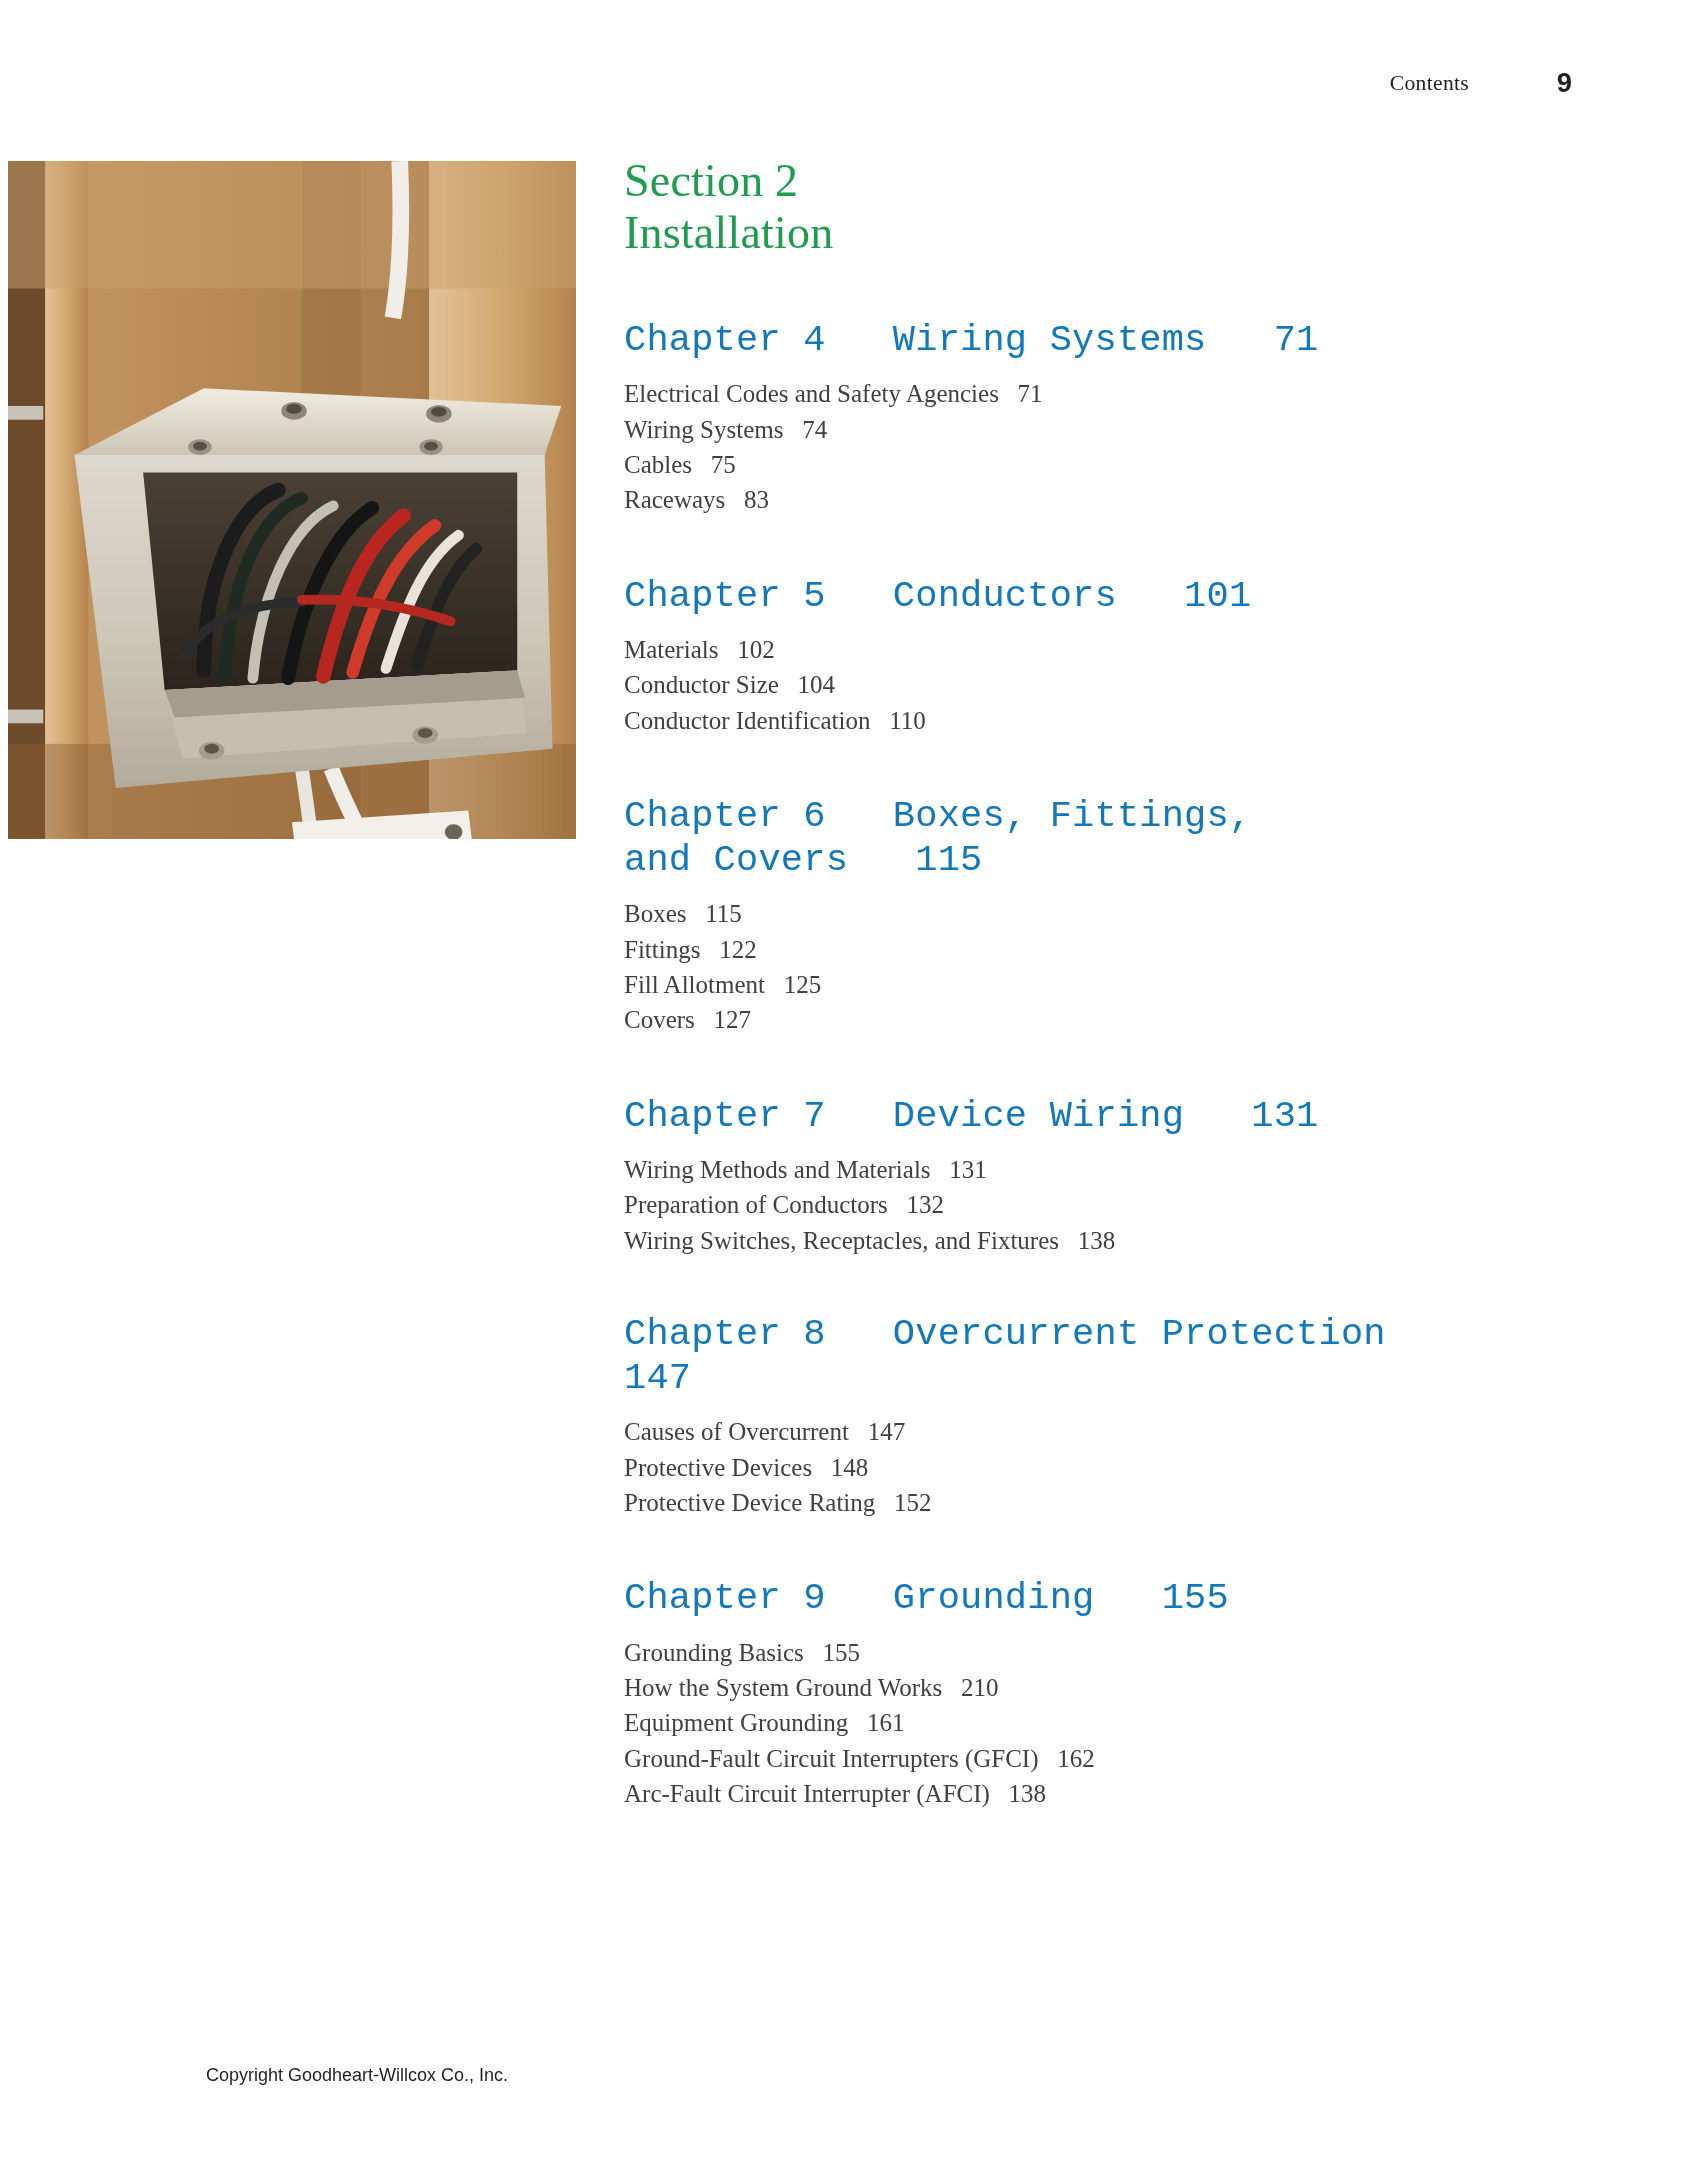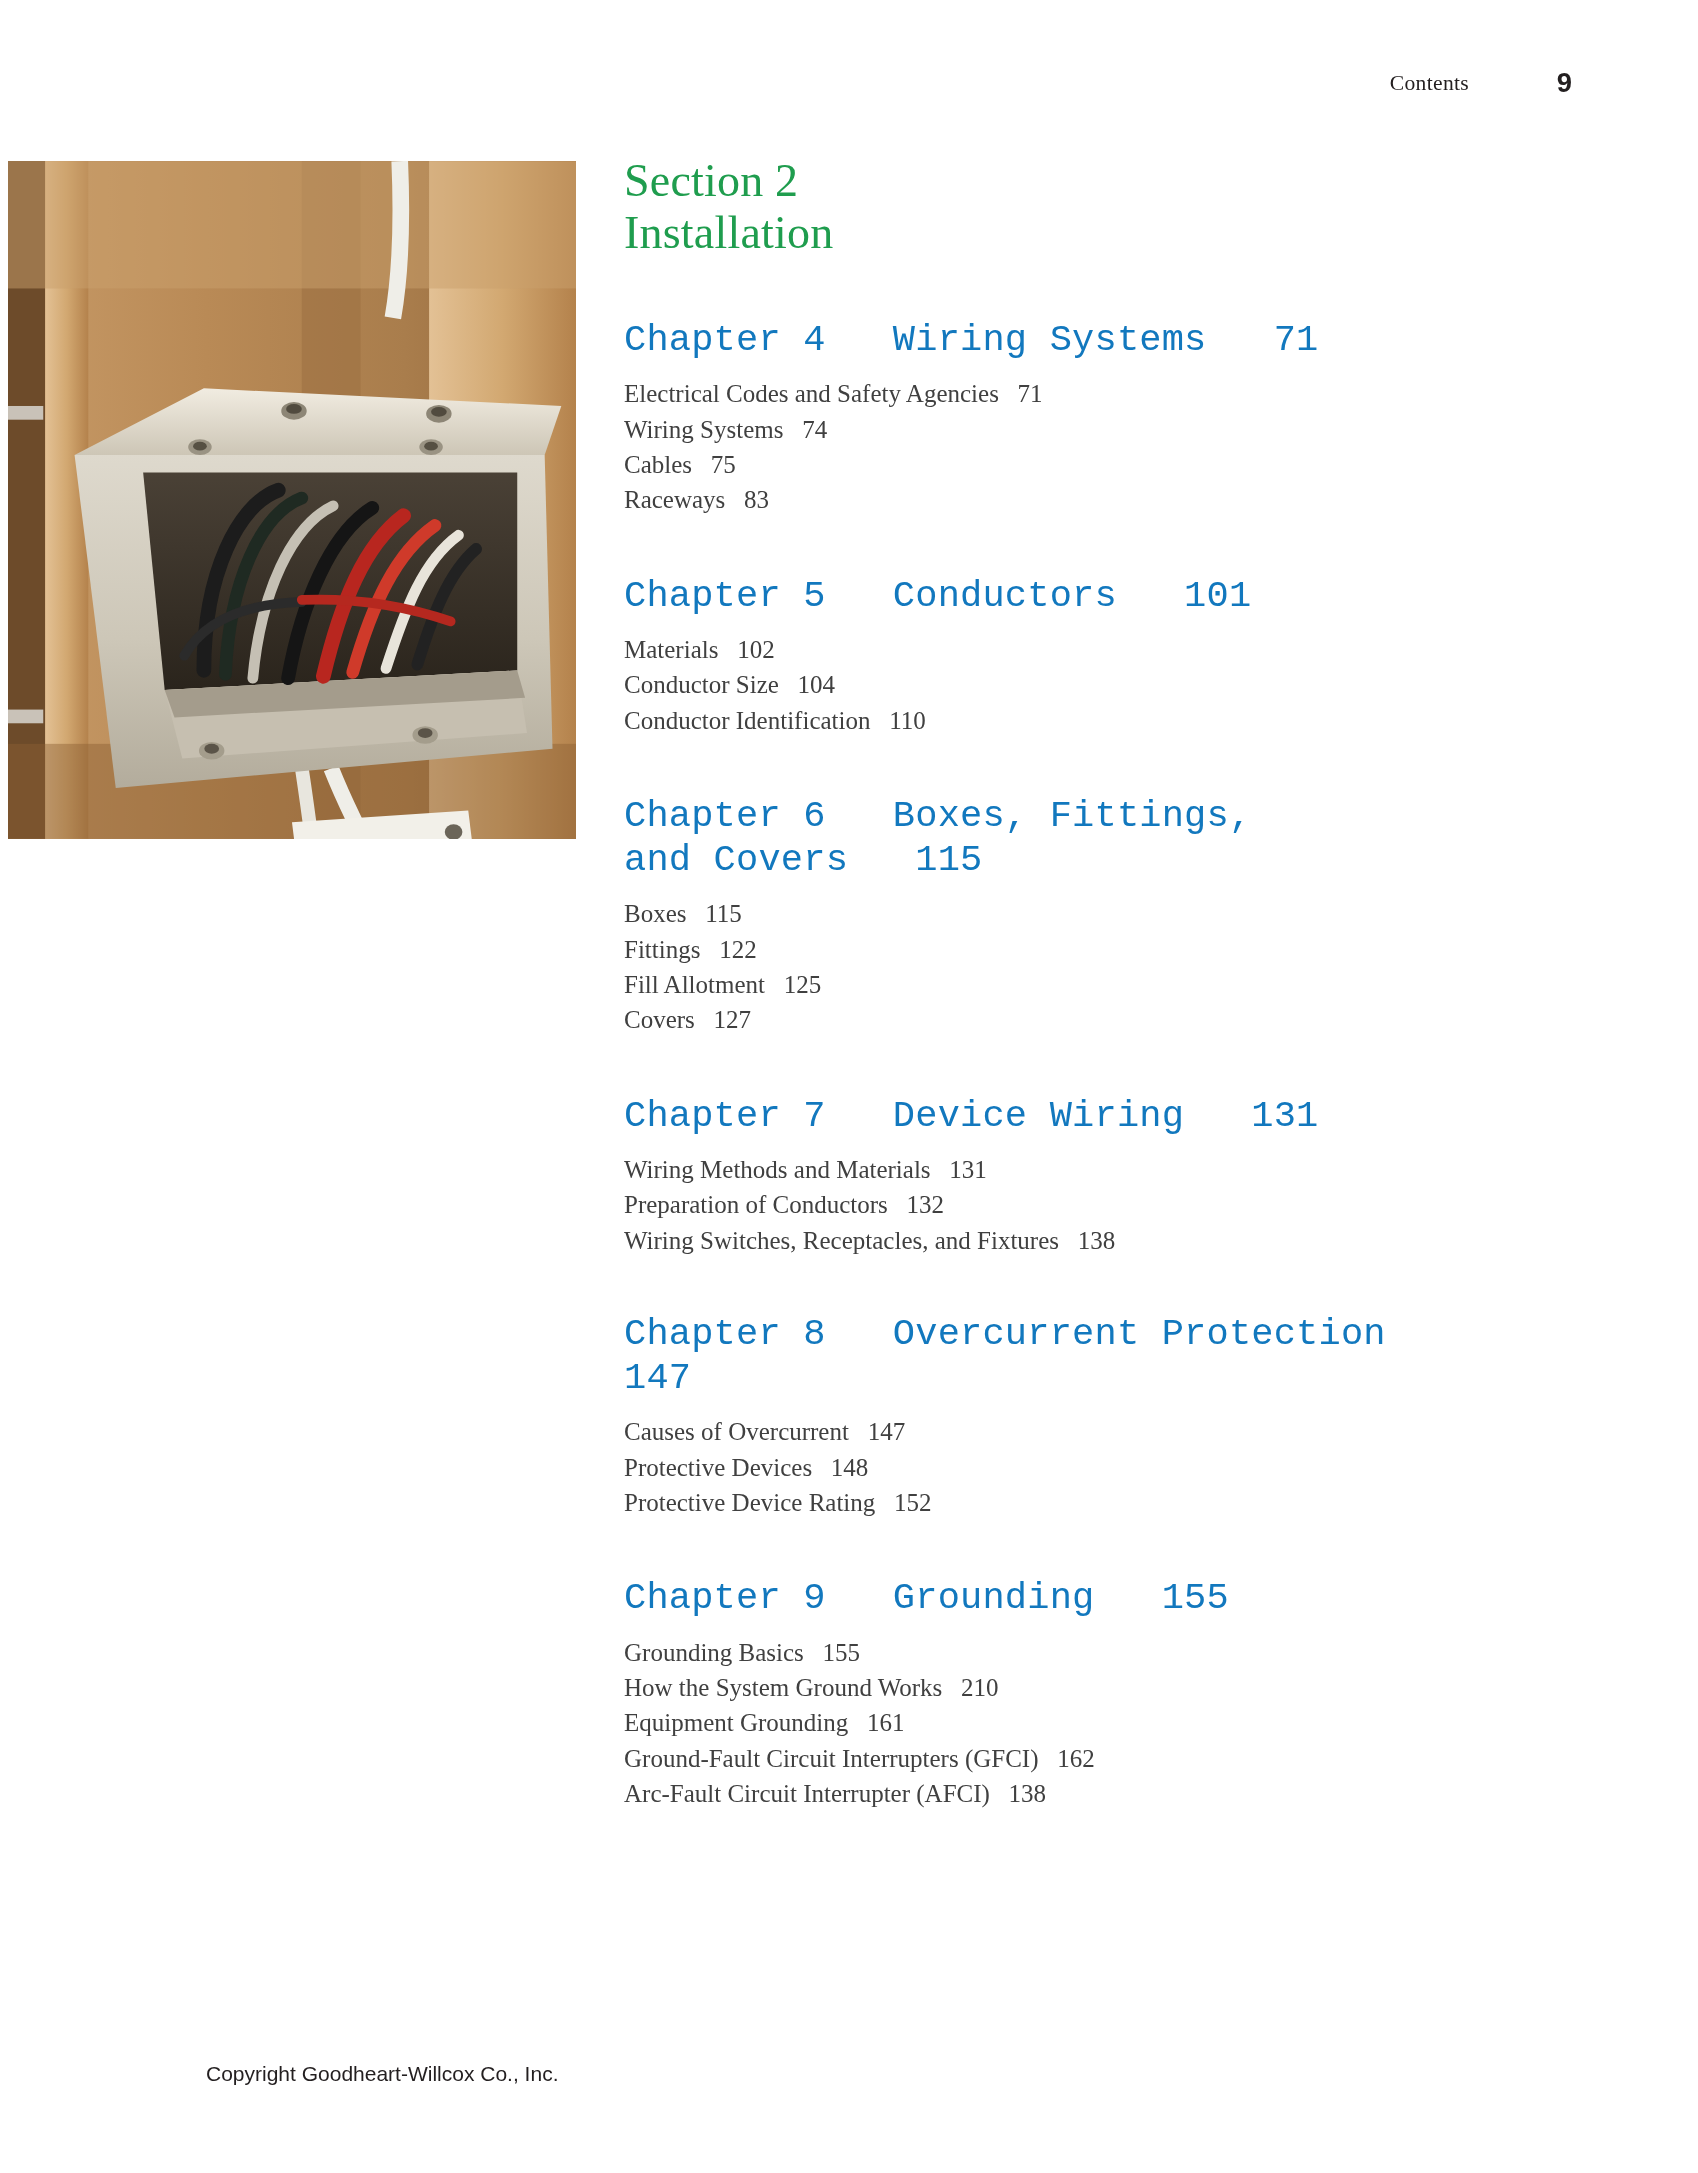--- a/index.html
+++ b/index.html
@@ -99,21 +99,21 @@
   .sp-1 { height: 59px; }
   .sp-2 { height: 57px; }
   .sp-3 { height: 55px; }
 
   
   .footer {
     position: absolute;
     left: 206px;
     bottom: 88px;
     font-family: "Liberation Sans", sans-serif;
-    font-size: 21px;
+    font-size: 18px;
     color: #231f20;
   }
 </style>
 </head>
 <body>
 
 <div class="page-header">
   <div class="header-label">Contents</div>
   <div class="header-pageno">9</div>
 </div>

